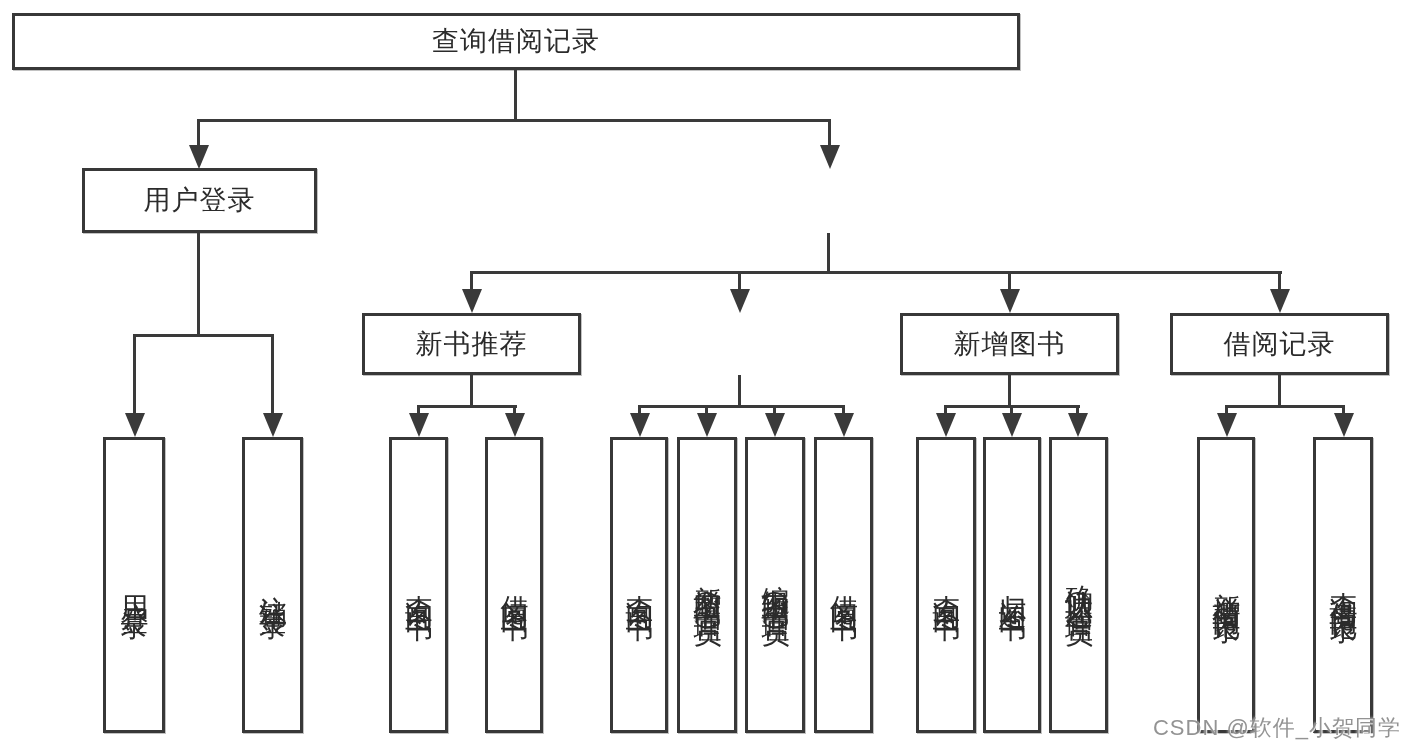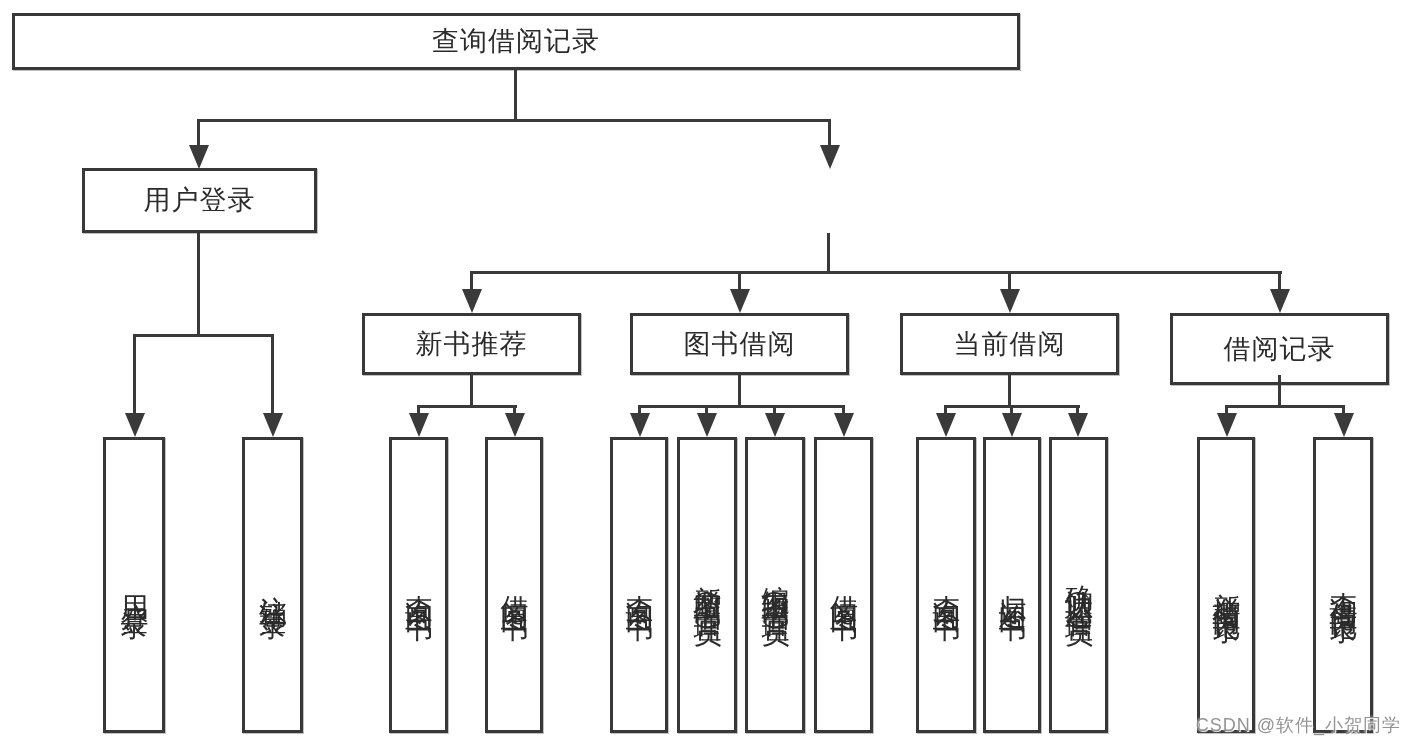--- a/index.html
+++ b/index.html
@@ -56,21 +56,21 @@
     border-left: 10px solid transparent;
     border-right: 10px solid transparent;
     border-top: 24px solid #3a3a3a;
   }
 
   
   .watermark {
     position: absolute;
     top: 713px;
     right: 4px;
-    font-size: 18px;
+    font-size: 22px;
     color: rgba(138,138,138,0.92);
     letter-spacing: 1px;
     text-shadow: 0 0 3px #ffffff, 1px 1px 0 rgba(255,255,255,.8);
     z-index: 20;
     white-space: nowrap;
   }
 </style>
 </head>
 <body>
 
@@ -100,23 +100,22 @@
   <div class="vl" style="left:470px; top:271px; height:22px;"></div>
   <div class="ah" style="left:462px; top:289px;"></div>
   <div class="vl" style="left:738px; top:271px; height:22px;"></div>
   <div class="ah" style="left:730px; top:289px;"></div>
   <div class="vl" style="left:1008px; top:271px; height:22px;"></div>
   <div class="ah" style="left:1000px; top:289px;"></div>
   <div class="vl" style="left:1278px; top:271px; height:22px;"></div>
   <div class="ah" style="left:1270px; top:289px;"></div>
 
   <div class="node" style="left:362px; top:313px; width:219px; height:62px;">新书推荐</div>
-  <div class="node" style="left:630px; top:313px; width:219px; height:62px;">图书借阅</div>
-  <div class="node" style="left:900px; top:313px; width:219px; height:62px;">当前借阅</div>
-  <div class="node" style="left:1170px; top:313px; width:219px; height:72px;">借阅记录</div>
+  <div class="node" style="left:900px; top:313px; width:219px; height:62px;">新增图书</div>
+  <div class="node" style="left:1170px; top:313px; width:219px; height:62px;">借阅记录</div>
 
   <div class="vl" style="left:470px; top:375px; height:33px;"></div>
   <div class="hl" style="left:417px; top:405px; width:100px;"></div>
   <div class="vl" style="left:417px; top:405px; height:12px;"></div>
   <div class="ah" style="left:409px; top:413px;"></div>
   <div class="vl" style="left:513px; top:405px; height:12px;"></div>
   <div class="ah" style="left:505px; top:413px;"></div>
 
   <div class="vl" style="left:738px; top:375px; height:33px;"></div>
   <div class="hl" style="left:638px; top:405px; width:207px;"></div>

